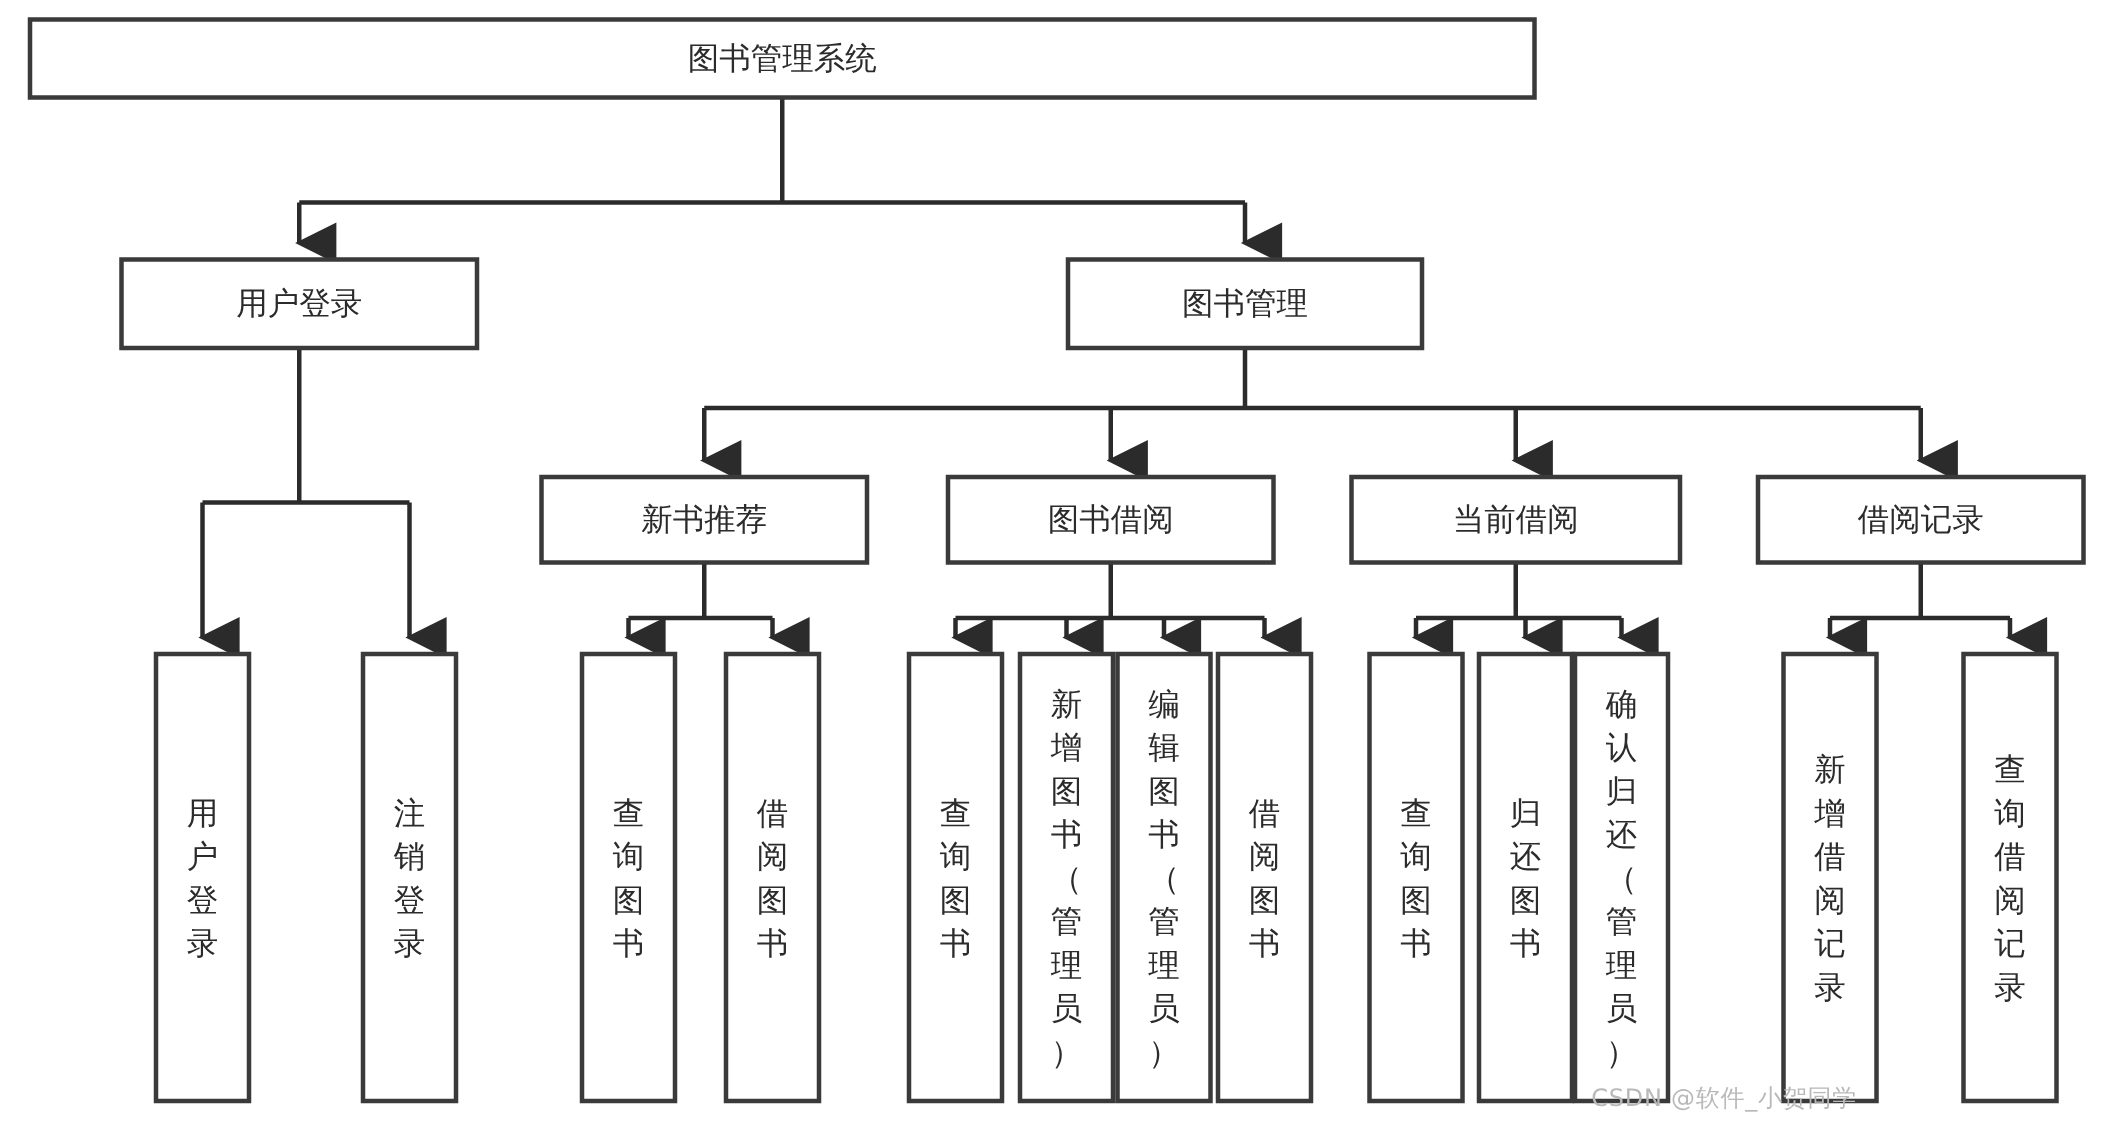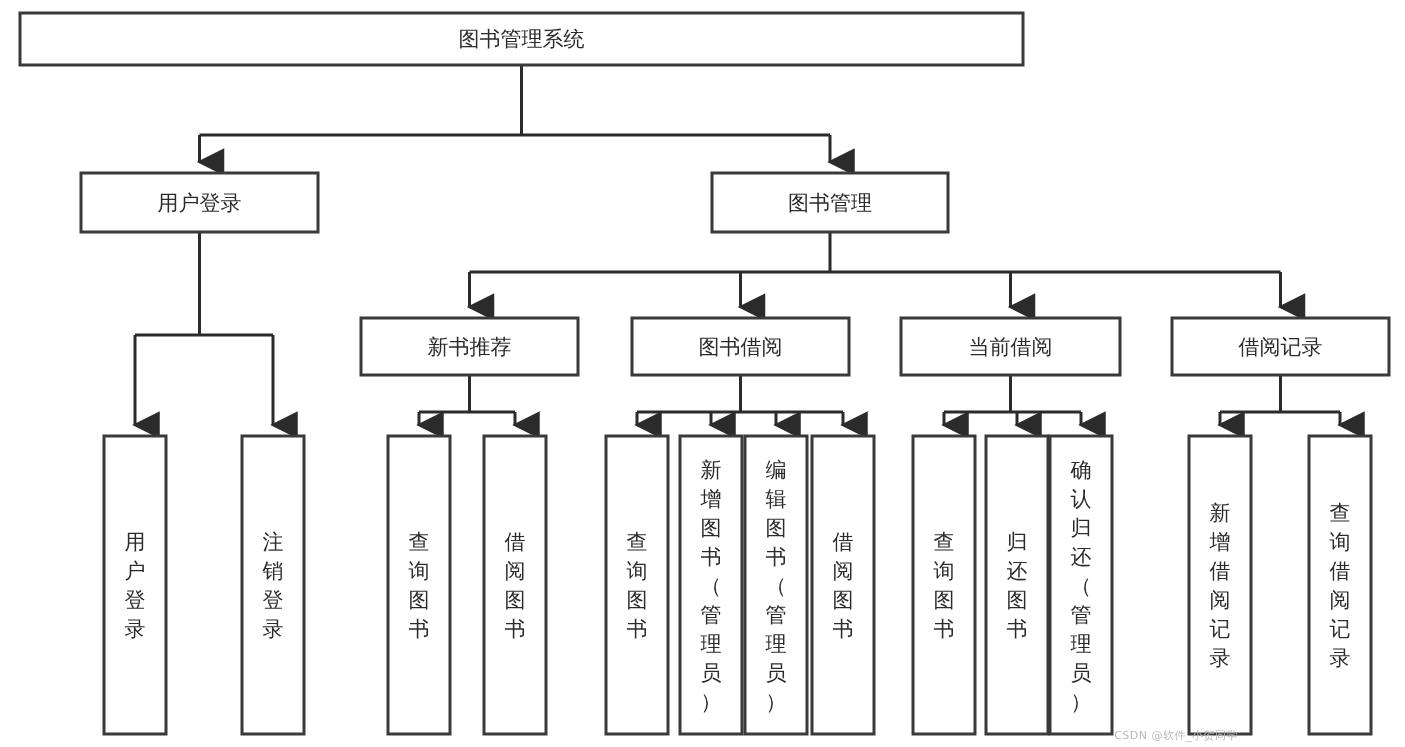--- a/index.html
+++ b/index.html
@@ -51,21 +51,21 @@
   }
   .arrow-head {
     fill: #2b2b2b;
     stroke: none;
   }
   .watermark {
     position: absolute;
     right: 8px;
     bottom: 4px;
     font-family: "DejaVu Sans", "Liberation Sans", sans-serif;
-    font-size: 11px;
+    font-size: 16px;
     color: #b9b9b9;
     letter-spacing: 0.5px;
     white-space: nowrap;
     pointer-events: none;
   }
 </style>
 </head>
 <body>
 
 <div id="diagram-root">

